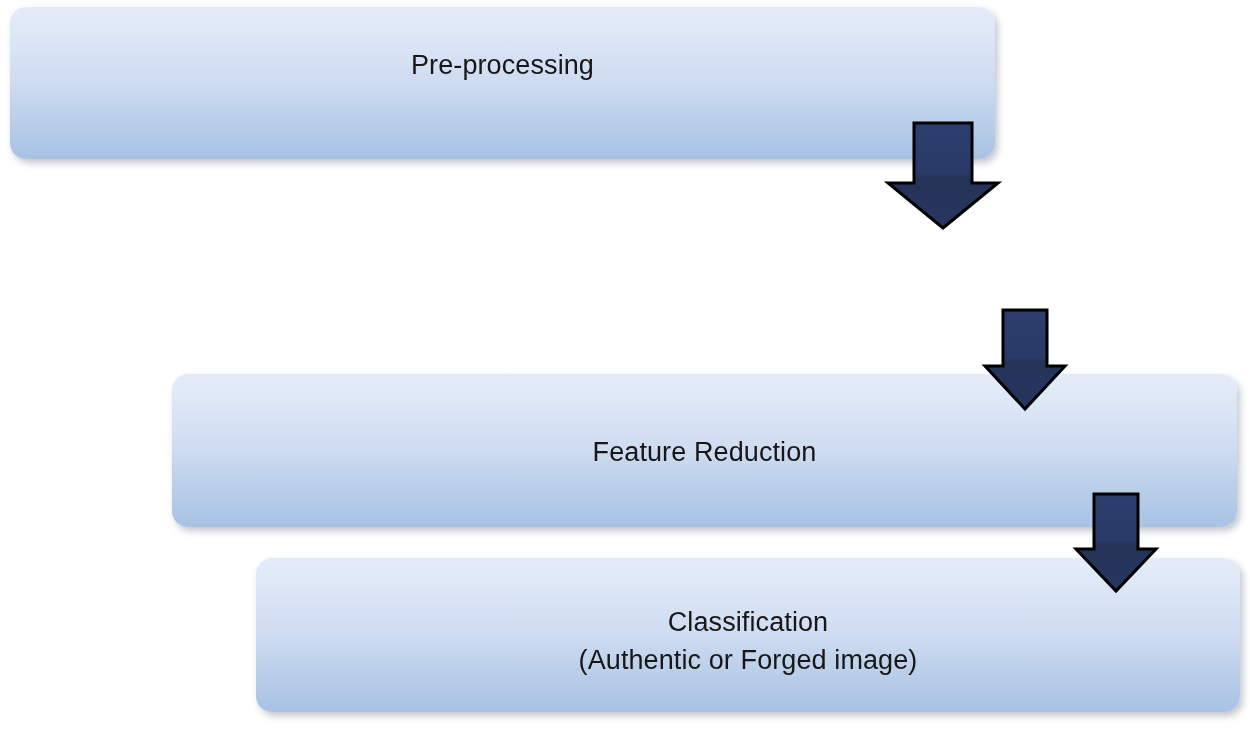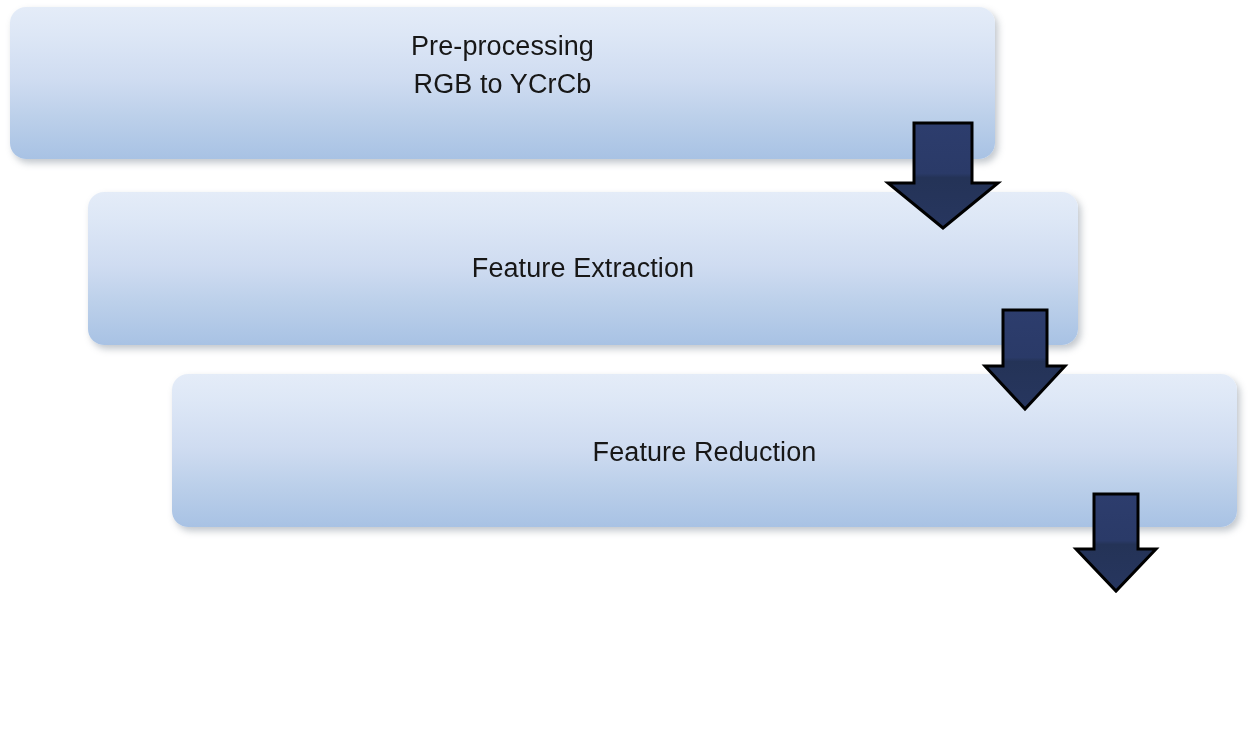--- a/index.html
+++ b/index.html
@@ -73,41 +73,35 @@
   #arrow-3 { left: 1074px; top: 492px; width: 84px;  height: 102px; }
 </style>
 </head>
 <body>
 
 <div id="diagram">
 
   <div class="proc-box" id="box-1">
     <div class="text-stack">
       <div class="proc-label">Pre-processing</div>
-      <div class="proc-label">RGB to YCrCb</div>
     </div>
   </div>
 
   <svg class="arrow" id="arrow-1" viewBox="0 0 114 110">
     <defs>
       <linearGradient id="agrad1" x1="0" y1="0" x2="0" y2="1">
         <stop offset="0%" stop-color="#2d3d6d"></stop>
         <stop offset="48%" stop-color="#2a3a68"></stop>
         <stop offset="52%" stop-color="#243357"></stop>
         <stop offset="100%" stop-color="#27365f"></stop>
       </linearGradient>
     </defs>
     <polygon points="28,2 86,2 86,62 112,62 57,107 2,62 28,62" fill="url(#agrad1)" stroke="#000000" stroke-width="3" stroke-linejoin="miter"></polygon>
   </svg>
 
-  <div class="proc-box" id="box-2">
-    <div class="text-stack">
-      <div class="proc-label">Feature Extraction</div>
-    </div>
-  </div>
 
   <svg class="arrow" id="arrow-2" viewBox="0 0 84 104">
     <defs>
       <linearGradient id="agrad2" x1="0" y1="0" x2="0" y2="1">
         <stop offset="0%" stop-color="#2d3d6d"></stop>
         <stop offset="48%" stop-color="#2a3a68"></stop>
         <stop offset="52%" stop-color="#243357"></stop>
         <stop offset="100%" stop-color="#27365f"></stop>
       </linearGradient>
     </defs>
@@ -125,14 +119,20 @@
       <linearGradient id="agrad3" x1="0" y1="0" x2="0" y2="1">
         <stop offset="0%" stop-color="#2d3d6d"></stop>
         <stop offset="48%" stop-color="#2a3a68"></stop>
         <stop offset="52%" stop-color="#243357"></stop>
         <stop offset="100%" stop-color="#27365f"></stop>
       </linearGradient>
     </defs>
     <polygon points="20,2 64,2 64,57 82,57 42,99 2,57 20,57" fill="url(#agrad3)" stroke="#000000" stroke-width="3" stroke-linejoin="miter"></polygon>
   </svg>
 
+  <div class="proc-box" id="box-4">
+    <div class="text-stack">
+      <div class="proc-label">Classification</div>
+      <div class="proc-label">(Authentic or Forged image)</div>
+    </div>
+  </div>
 
 </div>
 
 </body></html>

